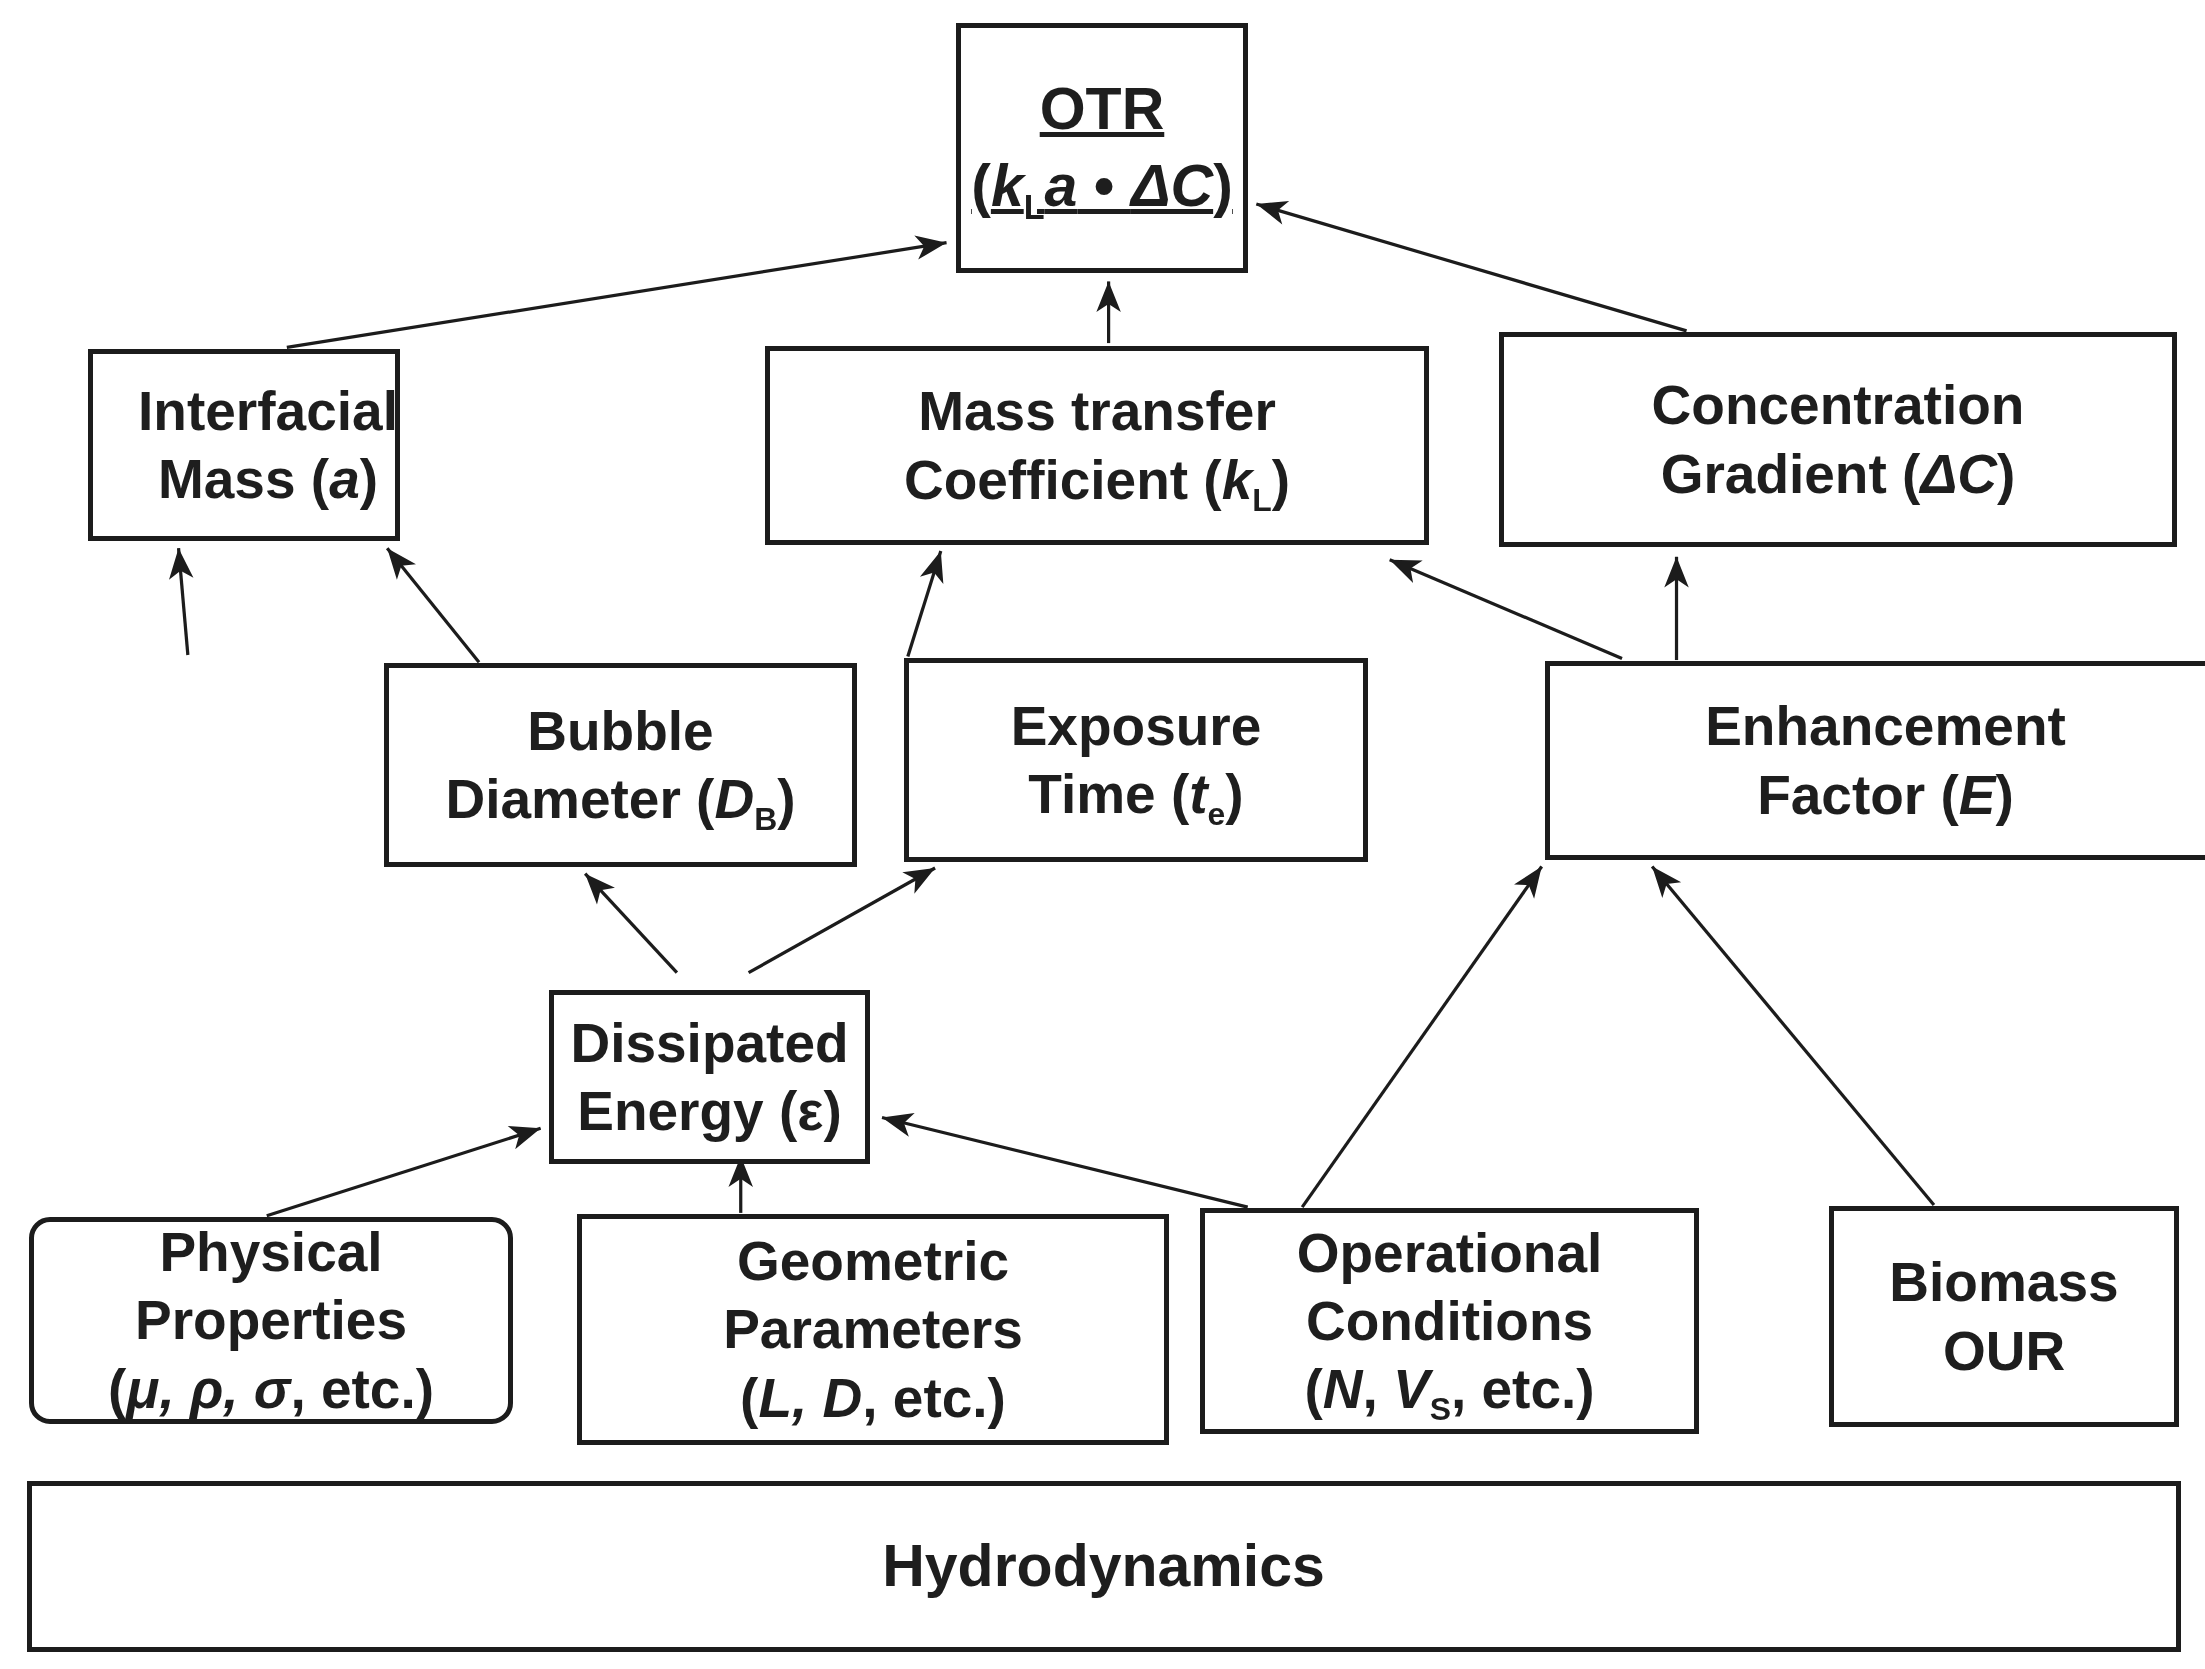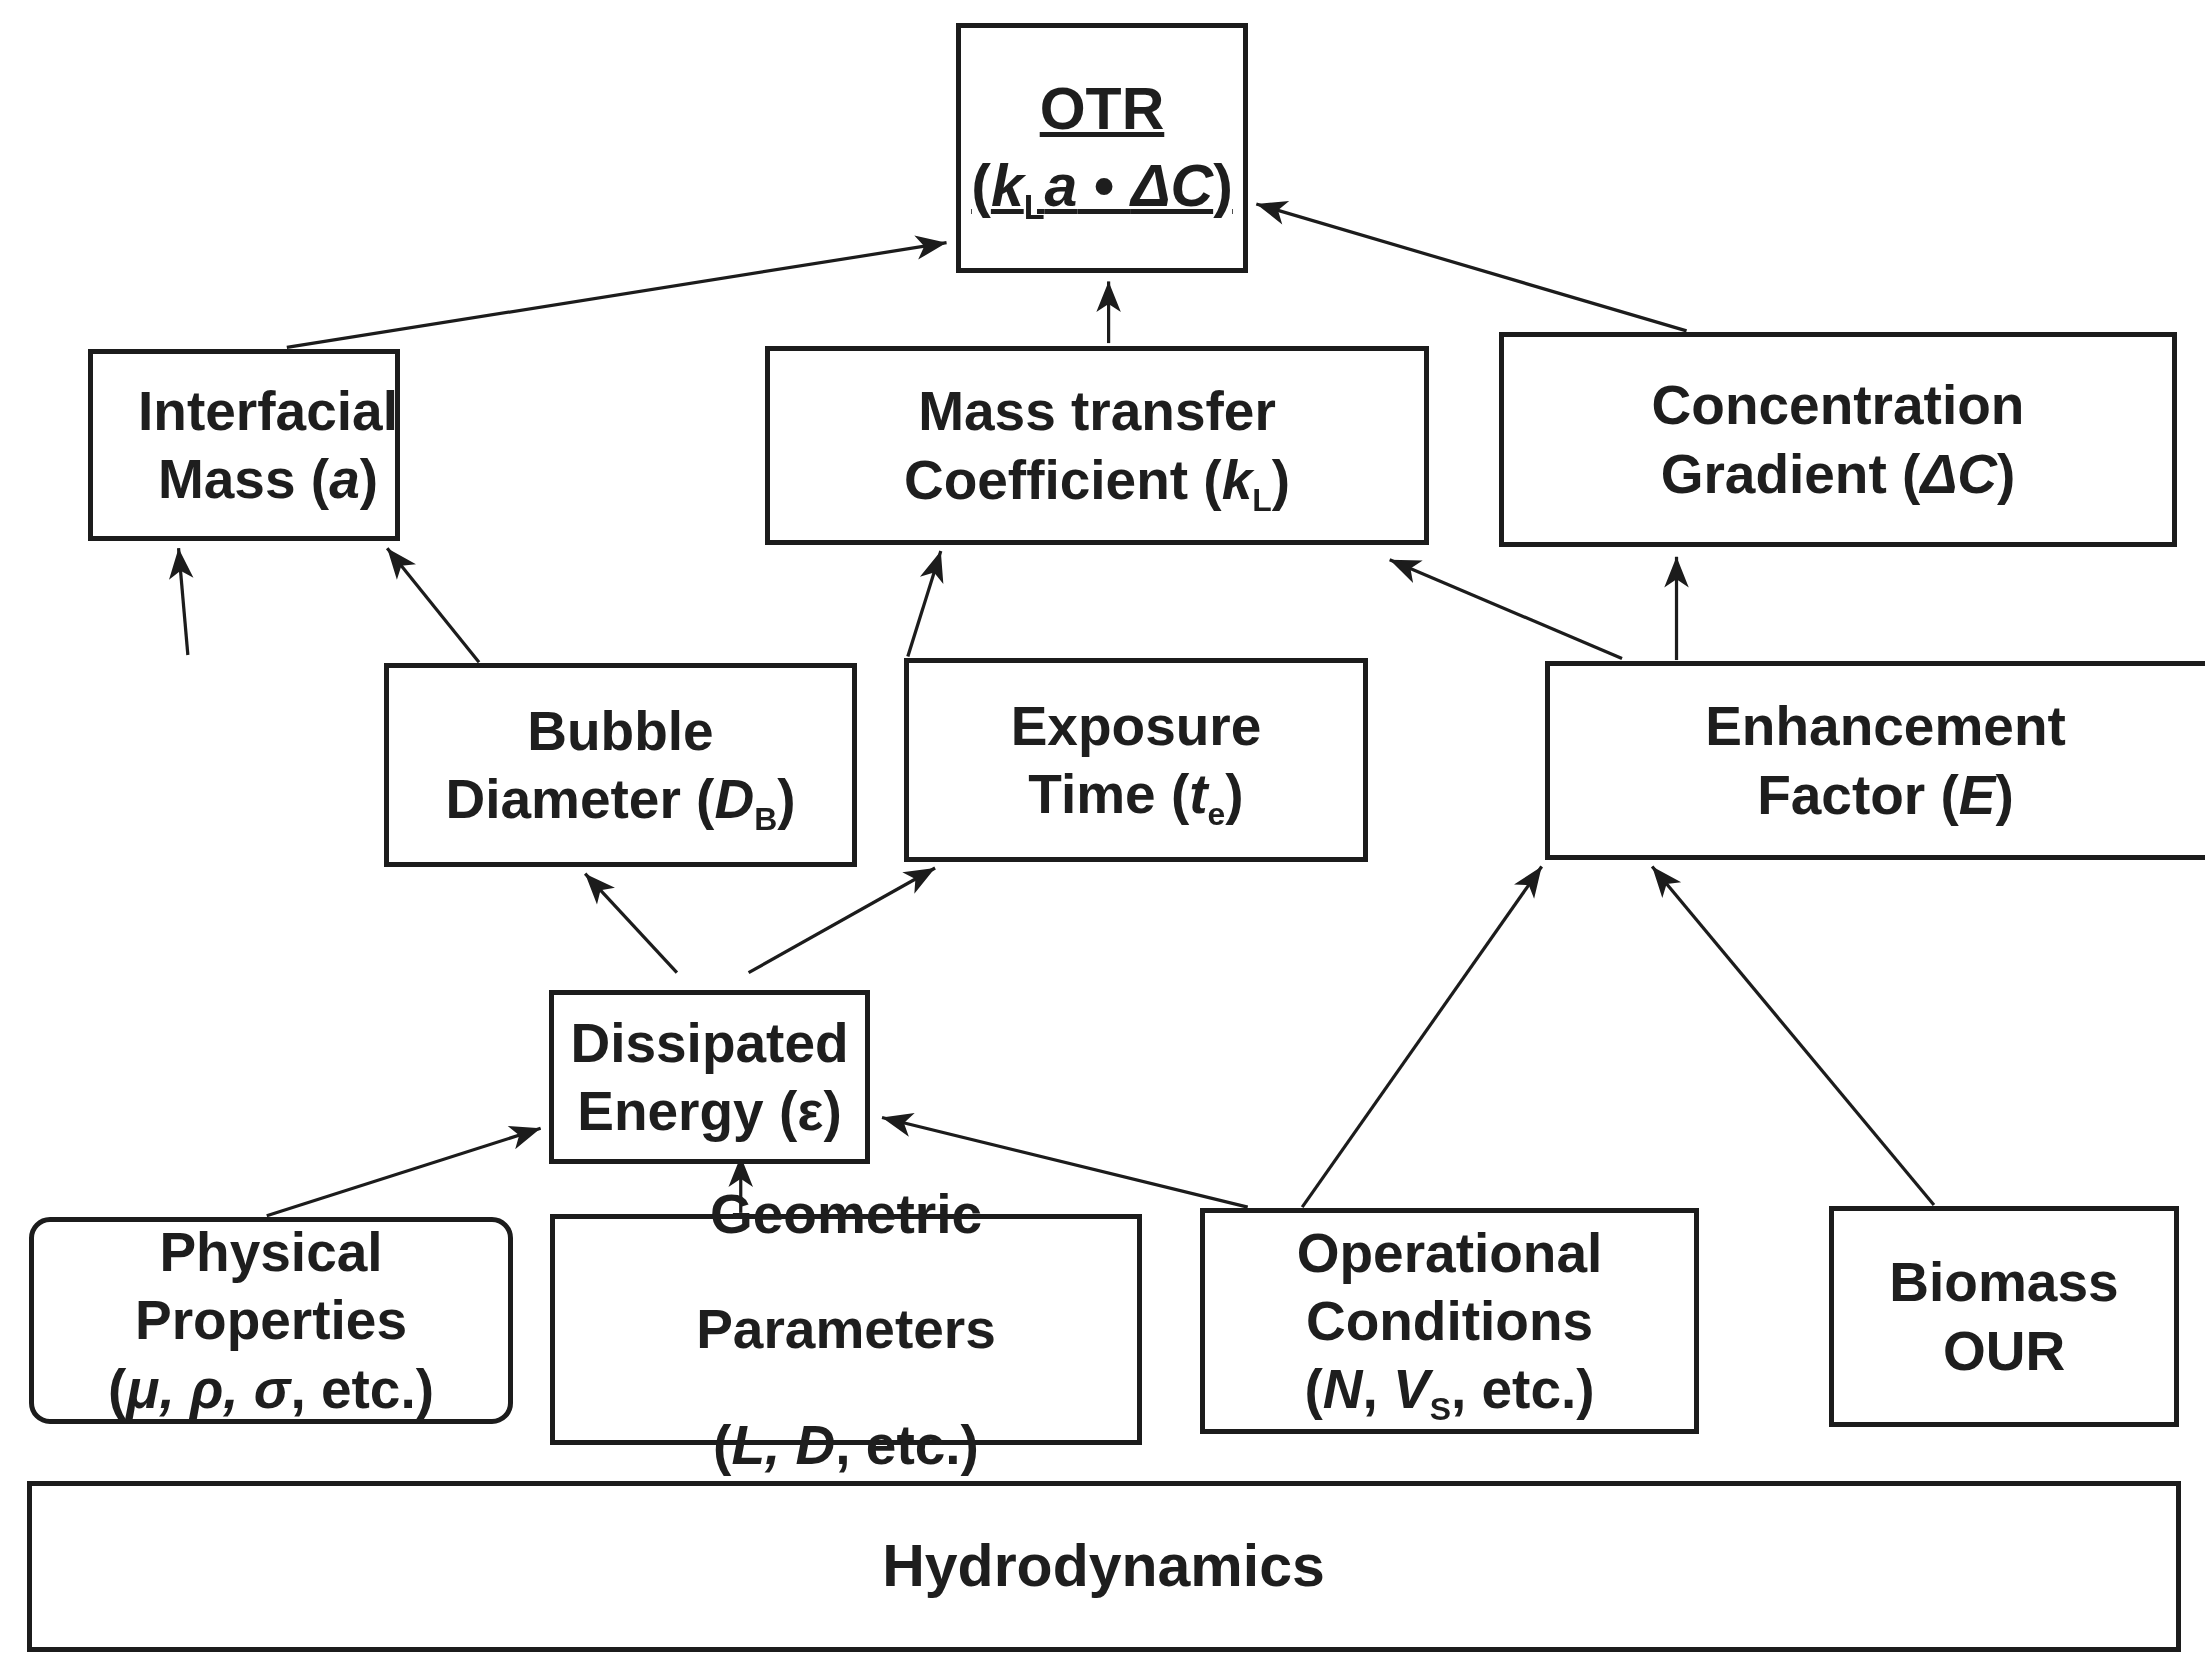--- a/index.html
+++ b/index.html
@@ -103,21 +103,21 @@
     </div>
   <div class="node" style="left:549px;  top:974px; width:321px; height:174px;margin-top:16px;">
       <div class="tline"><span>Dissipated</span></div>
       <div class="tline"><span>Energy (ε)</span></div>
     </div>
   <div class="node" style="left:29px;   top:1217px; width:484px; height:207px;border-radius:21px;">
       <div class="tline"><span>Physical</span></div>
       <div class="tline"><span>Properties</span></div>
       <div class="tline"><span>(</span><i>μ, ρ, σ</i><span>, etc.)</span></div>
     </div>
-  <div class="node" style="left:550px;  top:1214px; width:592px; height:231px;gap:47px;">
+  <div class="node" style="left:577px;  top:1214px; width:592px; height:231px;">
       <div class="tline"><span>Geometric</span></div>
       <div class="tline"><span>Parameters</span></div>
       <div class="tline"><span>(</span><i>L, D</i><span>, etc.)</span></div>
     </div>
   <div class="node" style="left:1200px; top:1208px; width:499px; height:226px;">
       <div class="tline"><span>Operational</span></div>
       <div class="tline"><span>Conditions</span></div>
       <div class="tline"><span>(</span><i>N</i><span>, </span><i>V</i><sub>S</sub><span>, etc.)</span></div>
     </div>
   <div class="node" style="left:1829px; top:1206px; width:350px; height:221px;">

